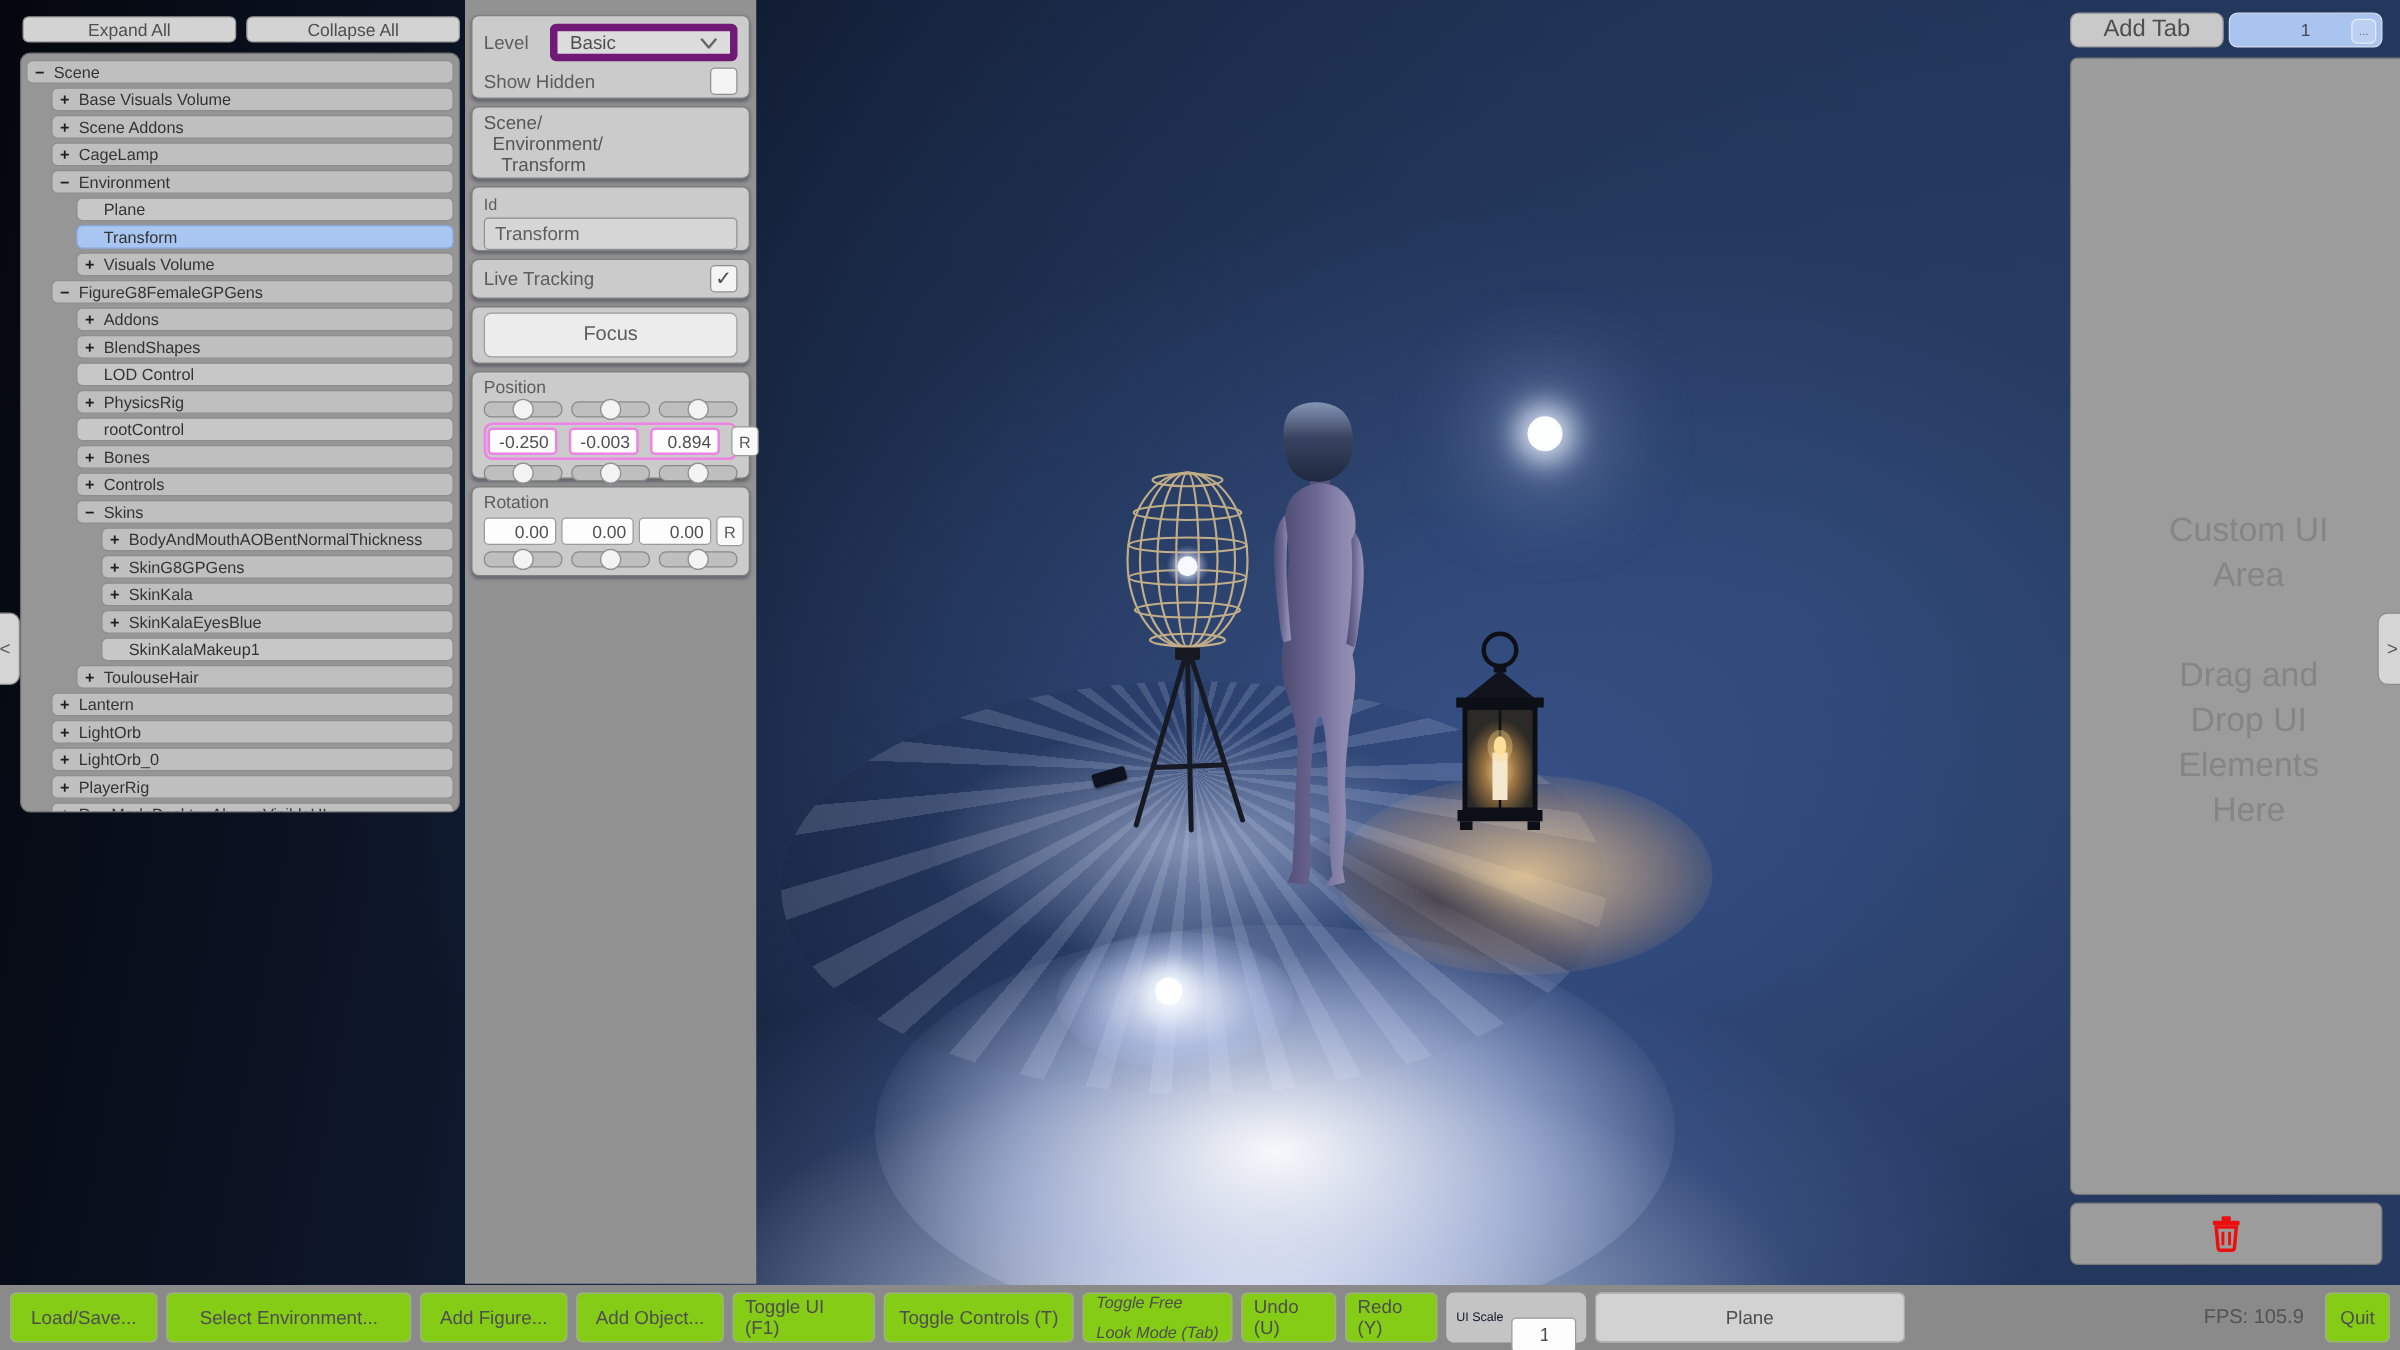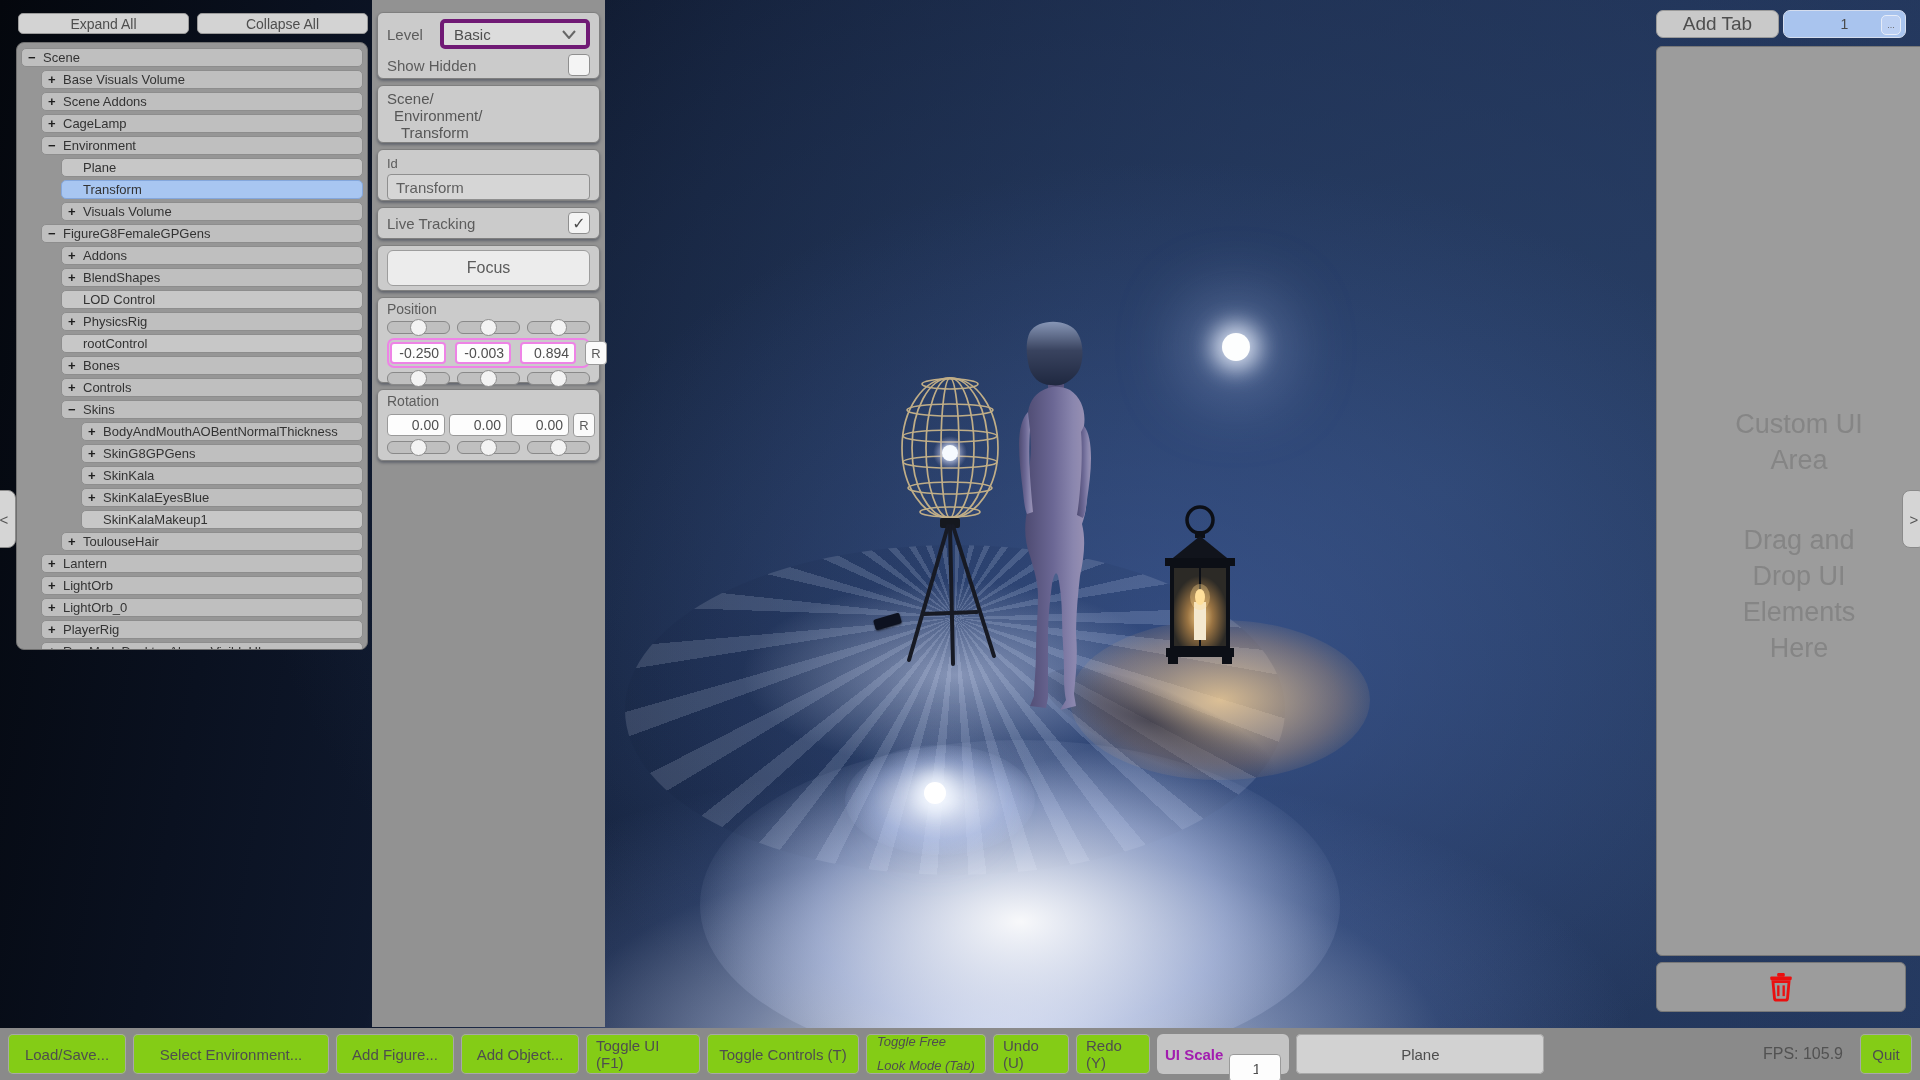--- a/index.html
+++ b/index.html
@@ -45,21 +45,21 @@
   .trow.parent{background:#bfbfbf;}
   .trow.sel{background:#a8c6f1;border-color:#84a7dc;}
   .texp{width:15px;margin-left:6px;font-weight:bold;font-size:13px;color:#1e1e1e;flex:0 0 auto;}
   
   #inspector{position:absolute;left:372px;top:0;width:233px;height:1027px;background:#929292;
       box-sizing:border-box;padding:12px 5px 5px 5px;display:flex;flex-direction:column;gap:6px;}
   .card{background:#cbcbcb;border:1px solid #7f7f7f;border-radius:6px;box-sizing:border-box;
       padding:6px 9px;box-shadow:0 2px 3px rgba(10,18,40,.35);color:#5c5c5c;}
   .lblrow{display:flex;align-items:center;justify-content:space-between;}
   .lbl{font-size:15px;color:#5c5c5c;}
-  .dropdown{width:150px;height:30px;background:#dcdcdc;border:4px solid #701a75;border-radius:5px;
+  .dropdown{width:150px;height:30px;background:#dcdcdc;border:6px solid #701a75;border-radius:5px;
       display:flex;align-items:center;justify-content:space-between;padding:0 10px;box-sizing:border-box;
       font-size:15px;color:#4f4f4f;}
   .checkbox{width:22px;height:22px;background:#f4f4f4;border:1px solid #8f8f8f;border-radius:4px;
       display:flex;align-items:center;justify-content:center;font-size:16px;color:#4d4d4d;box-sizing:border-box;}
   .crumb{font-size:15px;color:#565656;line-height:17px;}
   .tinput{background:#d6d6d6;border:1px solid #8f8f8f;border-radius:4px;height:26px;width:100%;
       box-sizing:border-box;font-size:15px;color:#5f5f5f;padding:0 8px;font-family:inherit;}
   .focus-btn{width:100%;height:34px;background:#ececec;border:1px solid #9d9d9d;border-radius:6px;
       font-size:16px;color:#5c5c5c;display:flex;align-items:center;justify-content:center;}
   .slider-row{display:flex;gap:7px;margin:4px 0;}
@@ -94,21 +94,21 @@
       border-radius:8px;display:flex;align-items:center;justify-content:center;font-size:15px;color:#555;box-sizing:border-box;}
   #handle-left{left:-8px;}
   #handle-right{left:1902px;}
   
   #toolbar{position:absolute;left:0;top:1028px;width:1920px;height:52px;background:#8a8a8a;
       display:flex;align-items:center;padding:0 8px;box-sizing:border-box;gap:7px;}
   #toolbar .btn{height:40px;font-size:15px;padding:0 10px;border:none;box-shadow:inset 0 0 0 1px #a8a8a8;}
   #toolbar .btn.two-line{font-size:13px;line-height:24px;text-align:left;white-space:pre-line;font-style:italic;}
   #ui-scale-group{height:40px;background:#c4c4c4;border-radius:6px;display:flex;align-items:center;
       gap:6px;padding:0 8px;box-sizing:border-box;}
-  #ui-scale-group .lbl{font-size:15px;color:#a21caf;font-weight:bold;}
+  #ui-scale-group .lbl{font-size:10px;color:#0f172a;}
   #ui-scale-input{width:52px;height:28px;background:#fdfdfd;border:1px solid #9a9a9a;border-radius:4px;
       text-align:right;font-size:15px;color:#4f4f4f;box-sizing:border-box;padding:0 22px;font-family:inherit;margin-top:28px;}
   #plane-btn{width:248px;background:#d2d2d2;}
   #toolbar .spacer{flex:1;}
   #fps{font-size:16px;color:#525252;margin-right:10px;}
   #quit-btn{width:52px;}
 </style>
 </head>
 <body>
 

